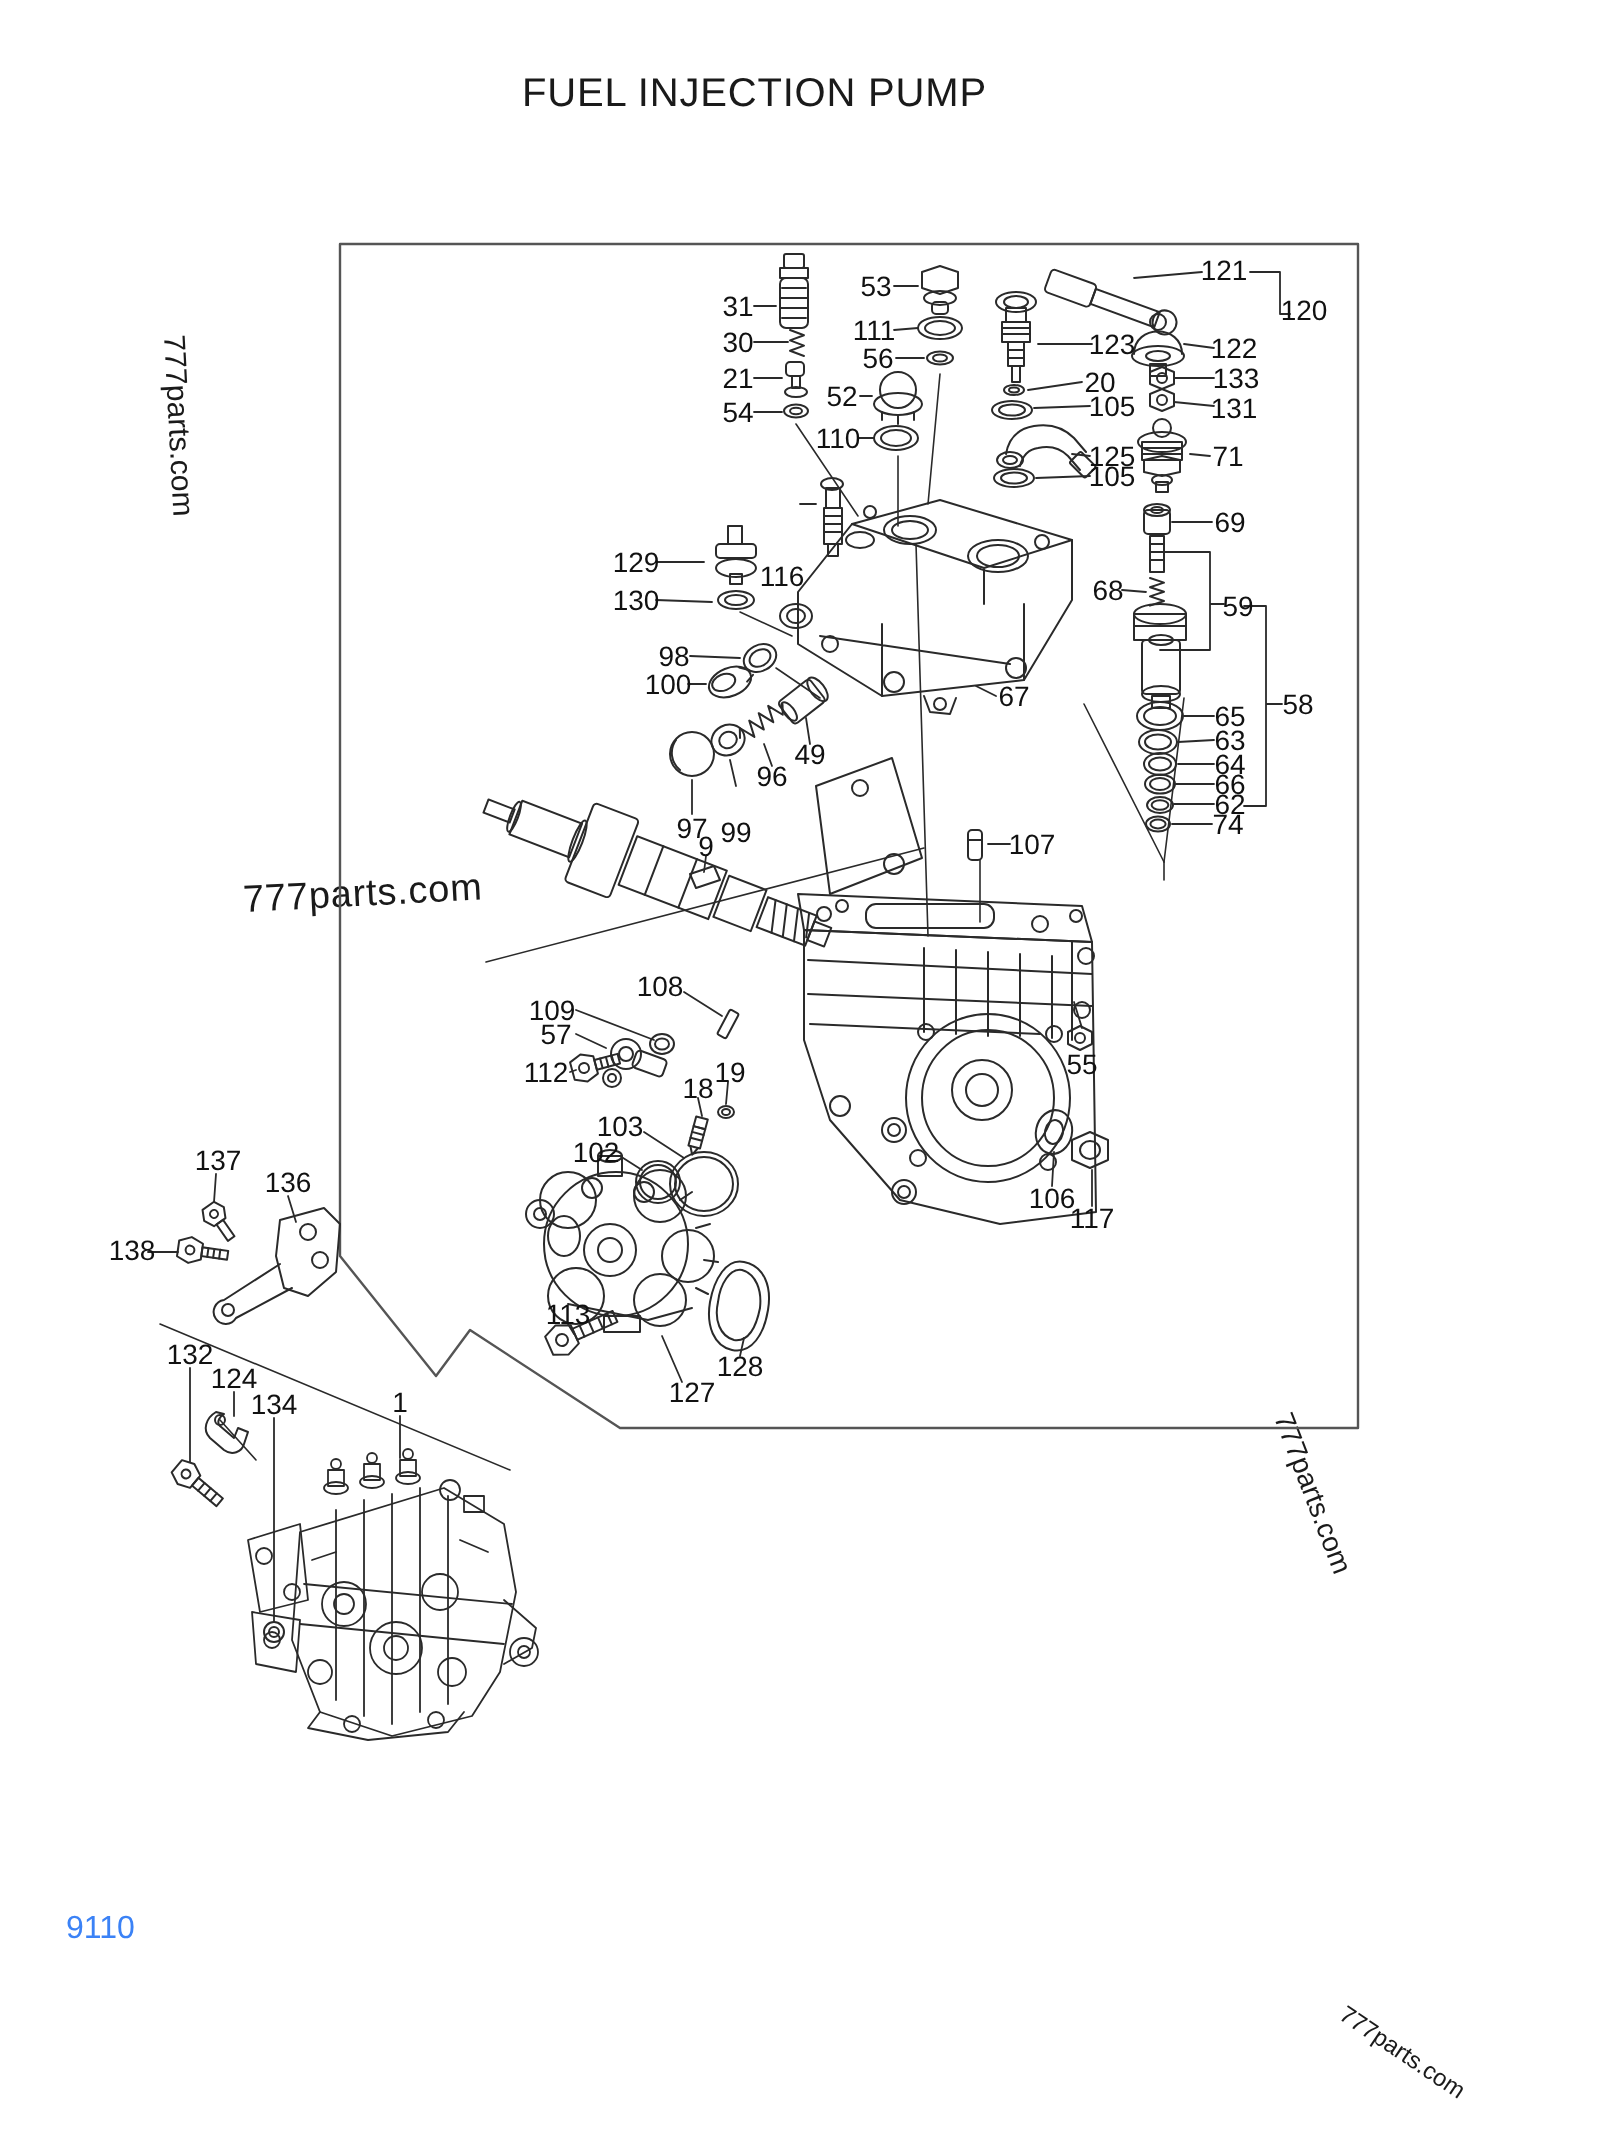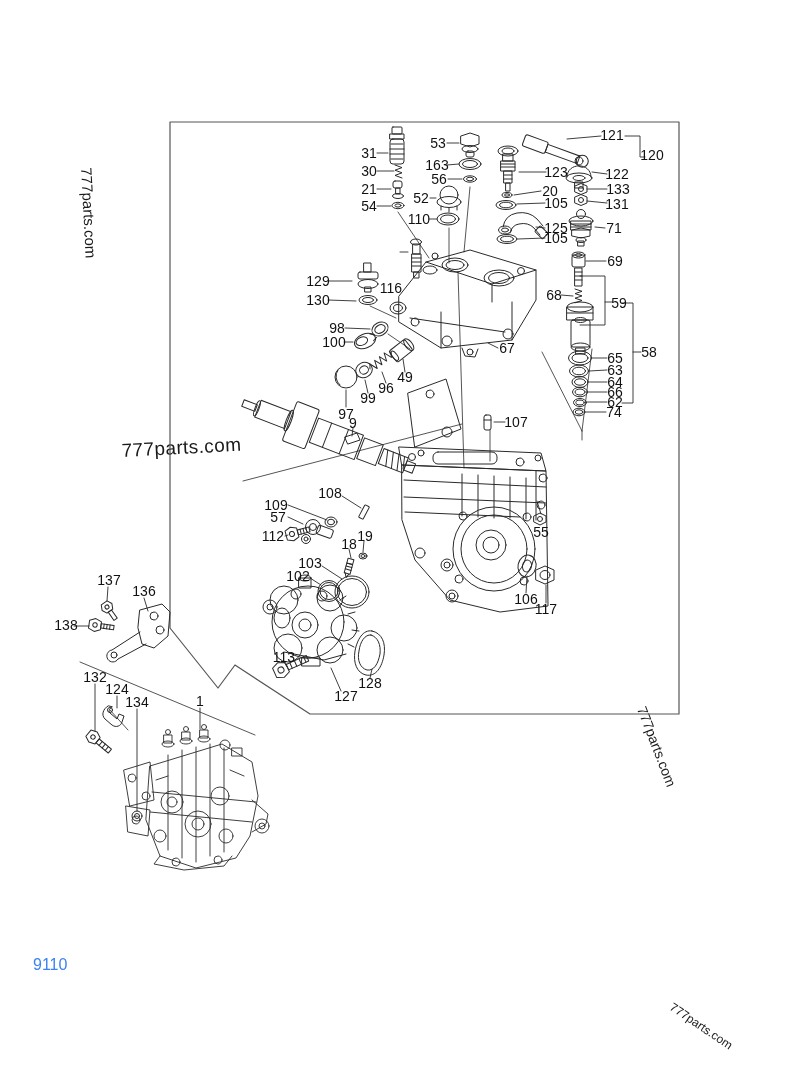--- a/index.html
+++ b/index.html
@@ -15,20 +15,21 @@
   .page-code{position:absolute;left:33px;top:956px;font-size:16px;color:#3b82f6;}
   svg.canvas{position:absolute;left:0;top:0;}
   .callout{position:absolute;transform:translate(-50%,-50%);font-size:14px;color:#111;
         white-space:nowrap;line-height:1;}
 </style>
 </head>
 <body>
 
 <div class="page">
 
+  <h1 class="page-title">FUEL INJECTION PUMP</h1>
 
   <div class="wm wm-left">777parts.com</div>
   <div class="wm wm-mid">777parts.com</div>
   <div class="wm wm-right">777parts.com</div>
   <div class="wm wm-bottom">777parts.com</div>
 
   <div class="page-code">9110</div>
 
   <svg class="canvas" width="800" height="1067" viewBox="0 0 800 1067" fill="none" stroke="#2a2a2a" stroke-width="1" stroke-linecap="round" stroke-linejoin="round">
 
@@ -523,32 +524,32 @@
       <path d="M230,770 l14,6 M156,780 l12,-4"></path>
     </g>
   </svg>
 
   <div id="callouts">
       <div class="callout" style="left: 369px; top: 153px;">31</div>
       <div class="callout" style="left: 369px; top: 171px;">30</div>
       <div class="callout" style="left: 369px; top: 189px;">21</div>
       <div class="callout" style="left: 369px; top: 206px;">54</div>
       <div class="callout" style="left: 438px; top: 143px;">53</div>
-      <div class="callout" style="left: 437px; top: 165px;">163</div>
+      <div class="callout" style="left: 437px; top: 165px;">111</div>
       <div class="callout" style="left: 439px; top: 179px;">56</div>
       <div class="callout" style="left: 421px; top: 198px;">52</div>
       <div class="callout" style="left: 419px; top: 219px;">110</div>
       <div class="callout" style="left: 391px; top: 252px; margin-top: 36px;">116</div>
       <div class="callout" style="left: 318px; top: 281px;">129</div>
       <div class="callout" style="left: 318px; top: 300px;">130</div>
       <div class="callout" style="left: 337px; top: 328px;">98</div>
       <div class="callout" style="left: 334px; top: 342px;">100</div>
       <div class="callout" style="left: 405px; top: 377px;">49</div>
       <div class="callout" style="left: 386px; top: 388px;">96</div>
-      <div class="callout" style="left: 368px; top: 398px;">99</div>
+      <div class="callout" style="left: 368px; top: 416px;">99</div>
       <div class="callout" style="left: 346px; top: 414px;">97</div>
       <div class="callout" style="left: 353px; top: 423px;">9</div>
       <div class="callout" style="left: 507px; top: 348px;">67</div>
       <div class="callout" style="left: 612px; top: 135px;">121</div>
       <div class="callout" style="left: 652px; top: 155px;">120</div>
       <div class="callout" style="left: 556px; top: 172px;">123</div>
       <div class="callout" style="left: 617px; top: 174px;">122</div>
       <div class="callout" style="left: 550px; top: 191px;">20</div>
       <div class="callout" style="left: 618px; top: 189px;">133</div>
       <div class="callout" style="left: 556px; top: 203px;">105</div>

